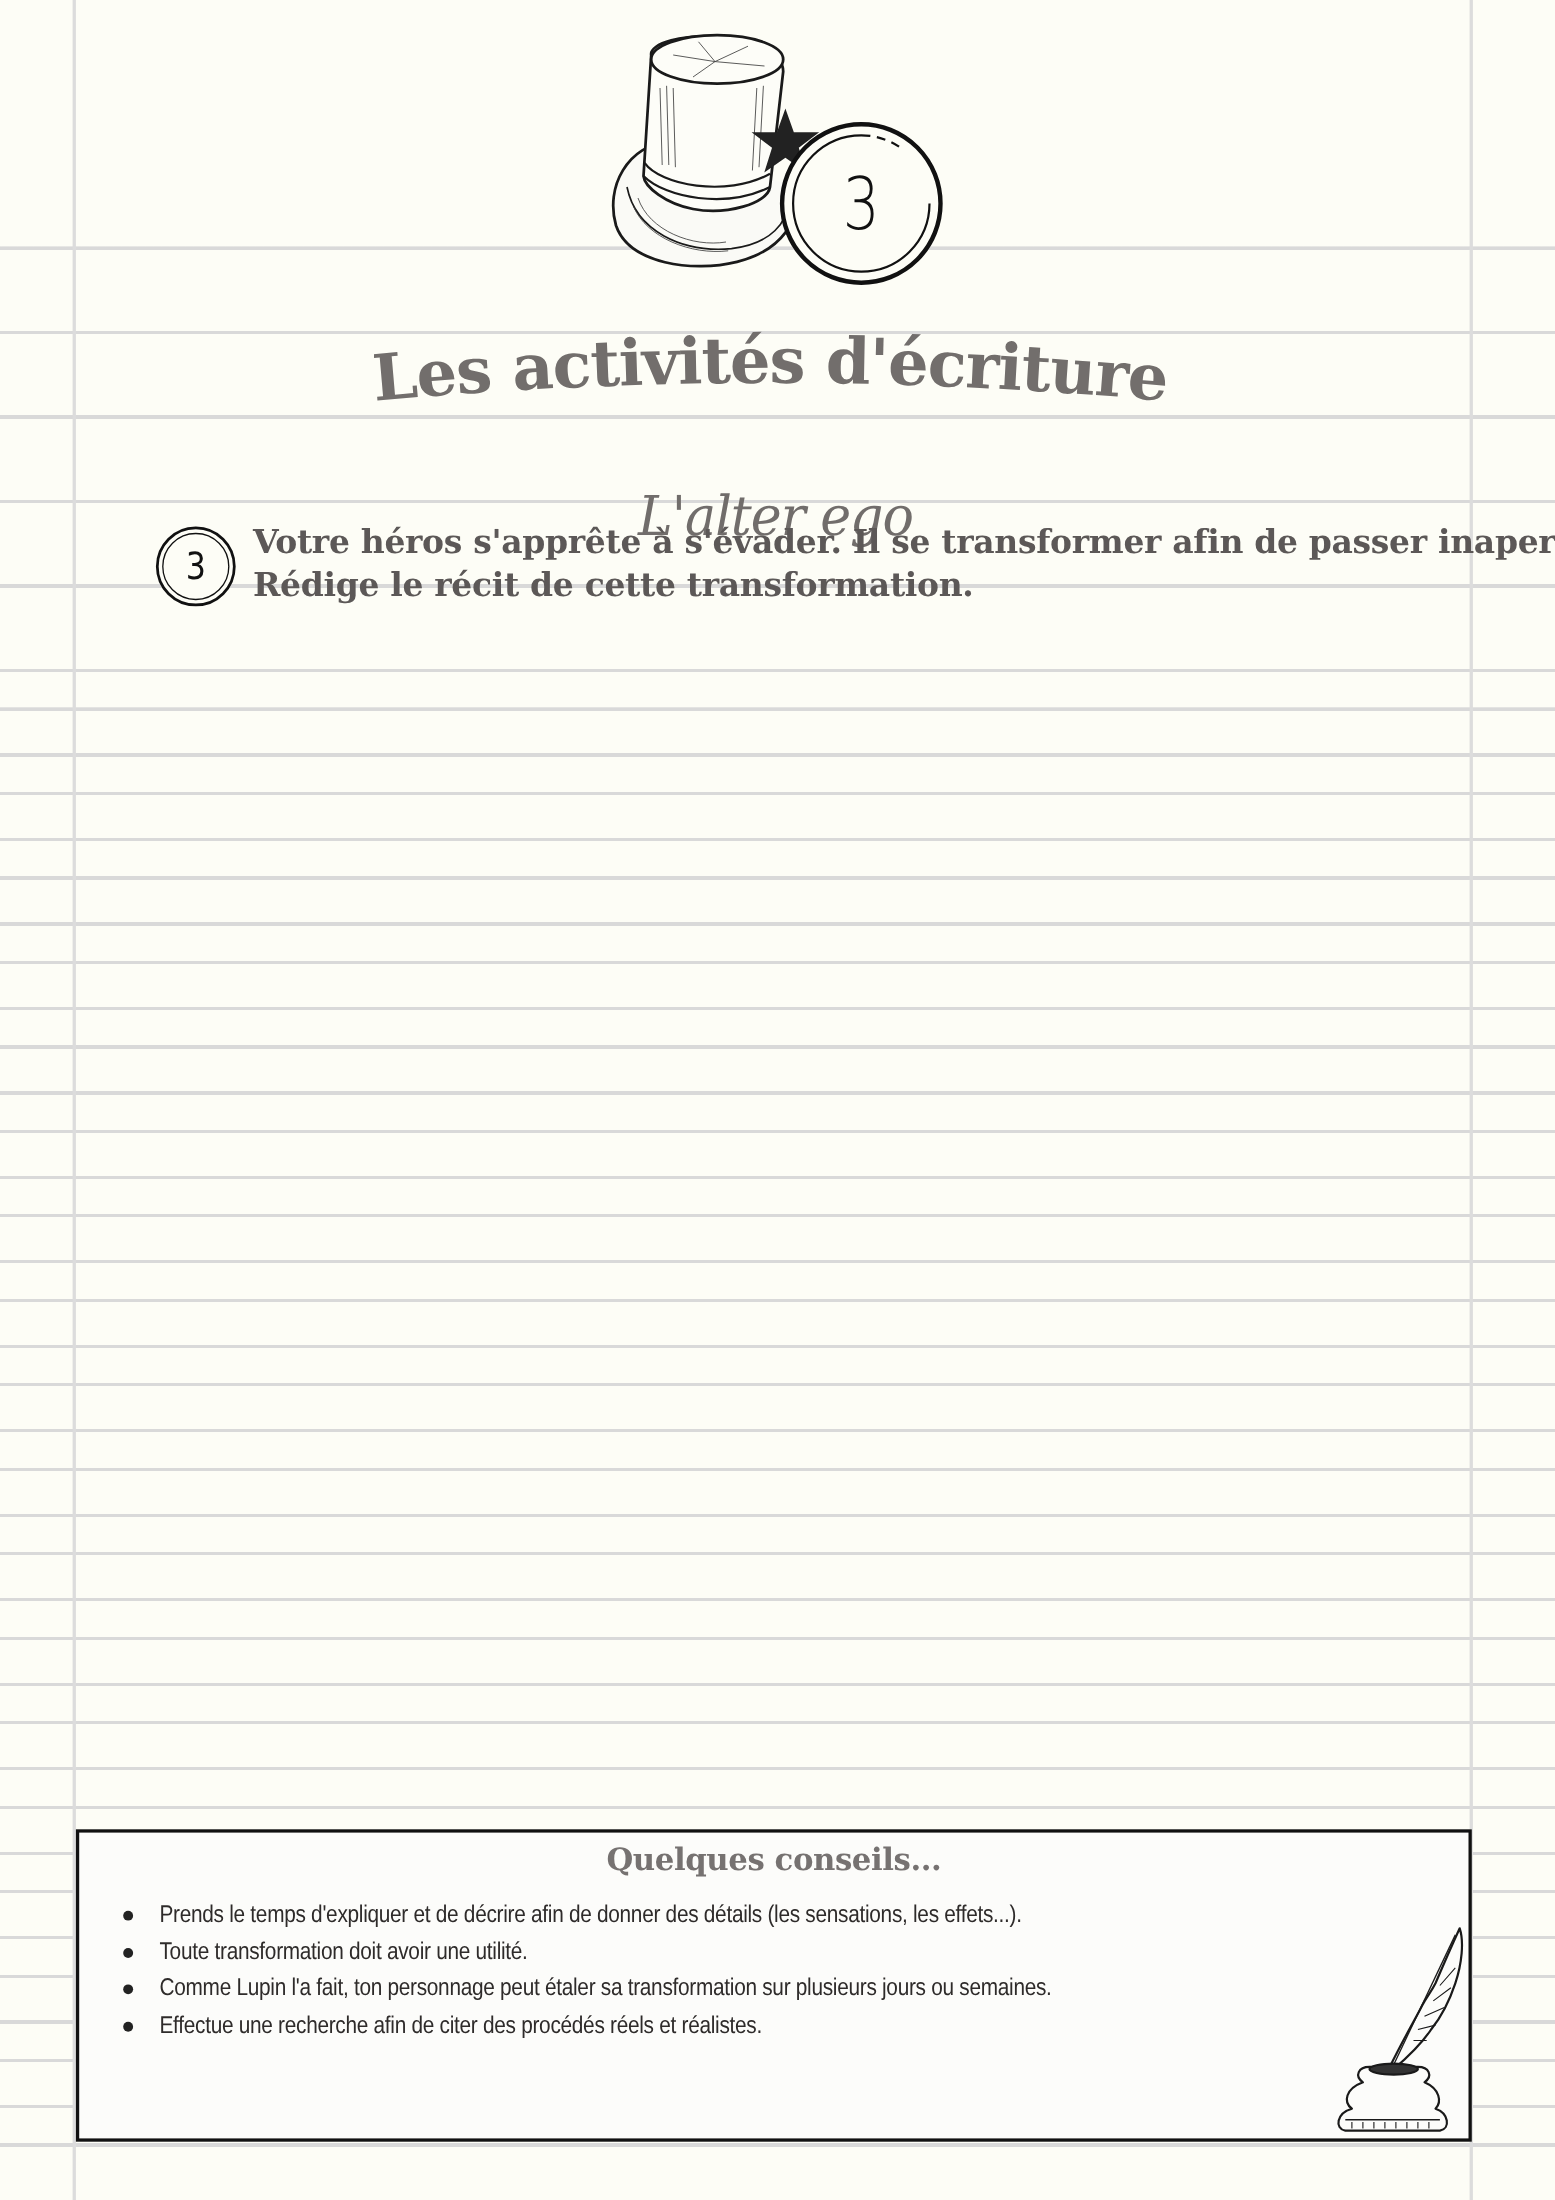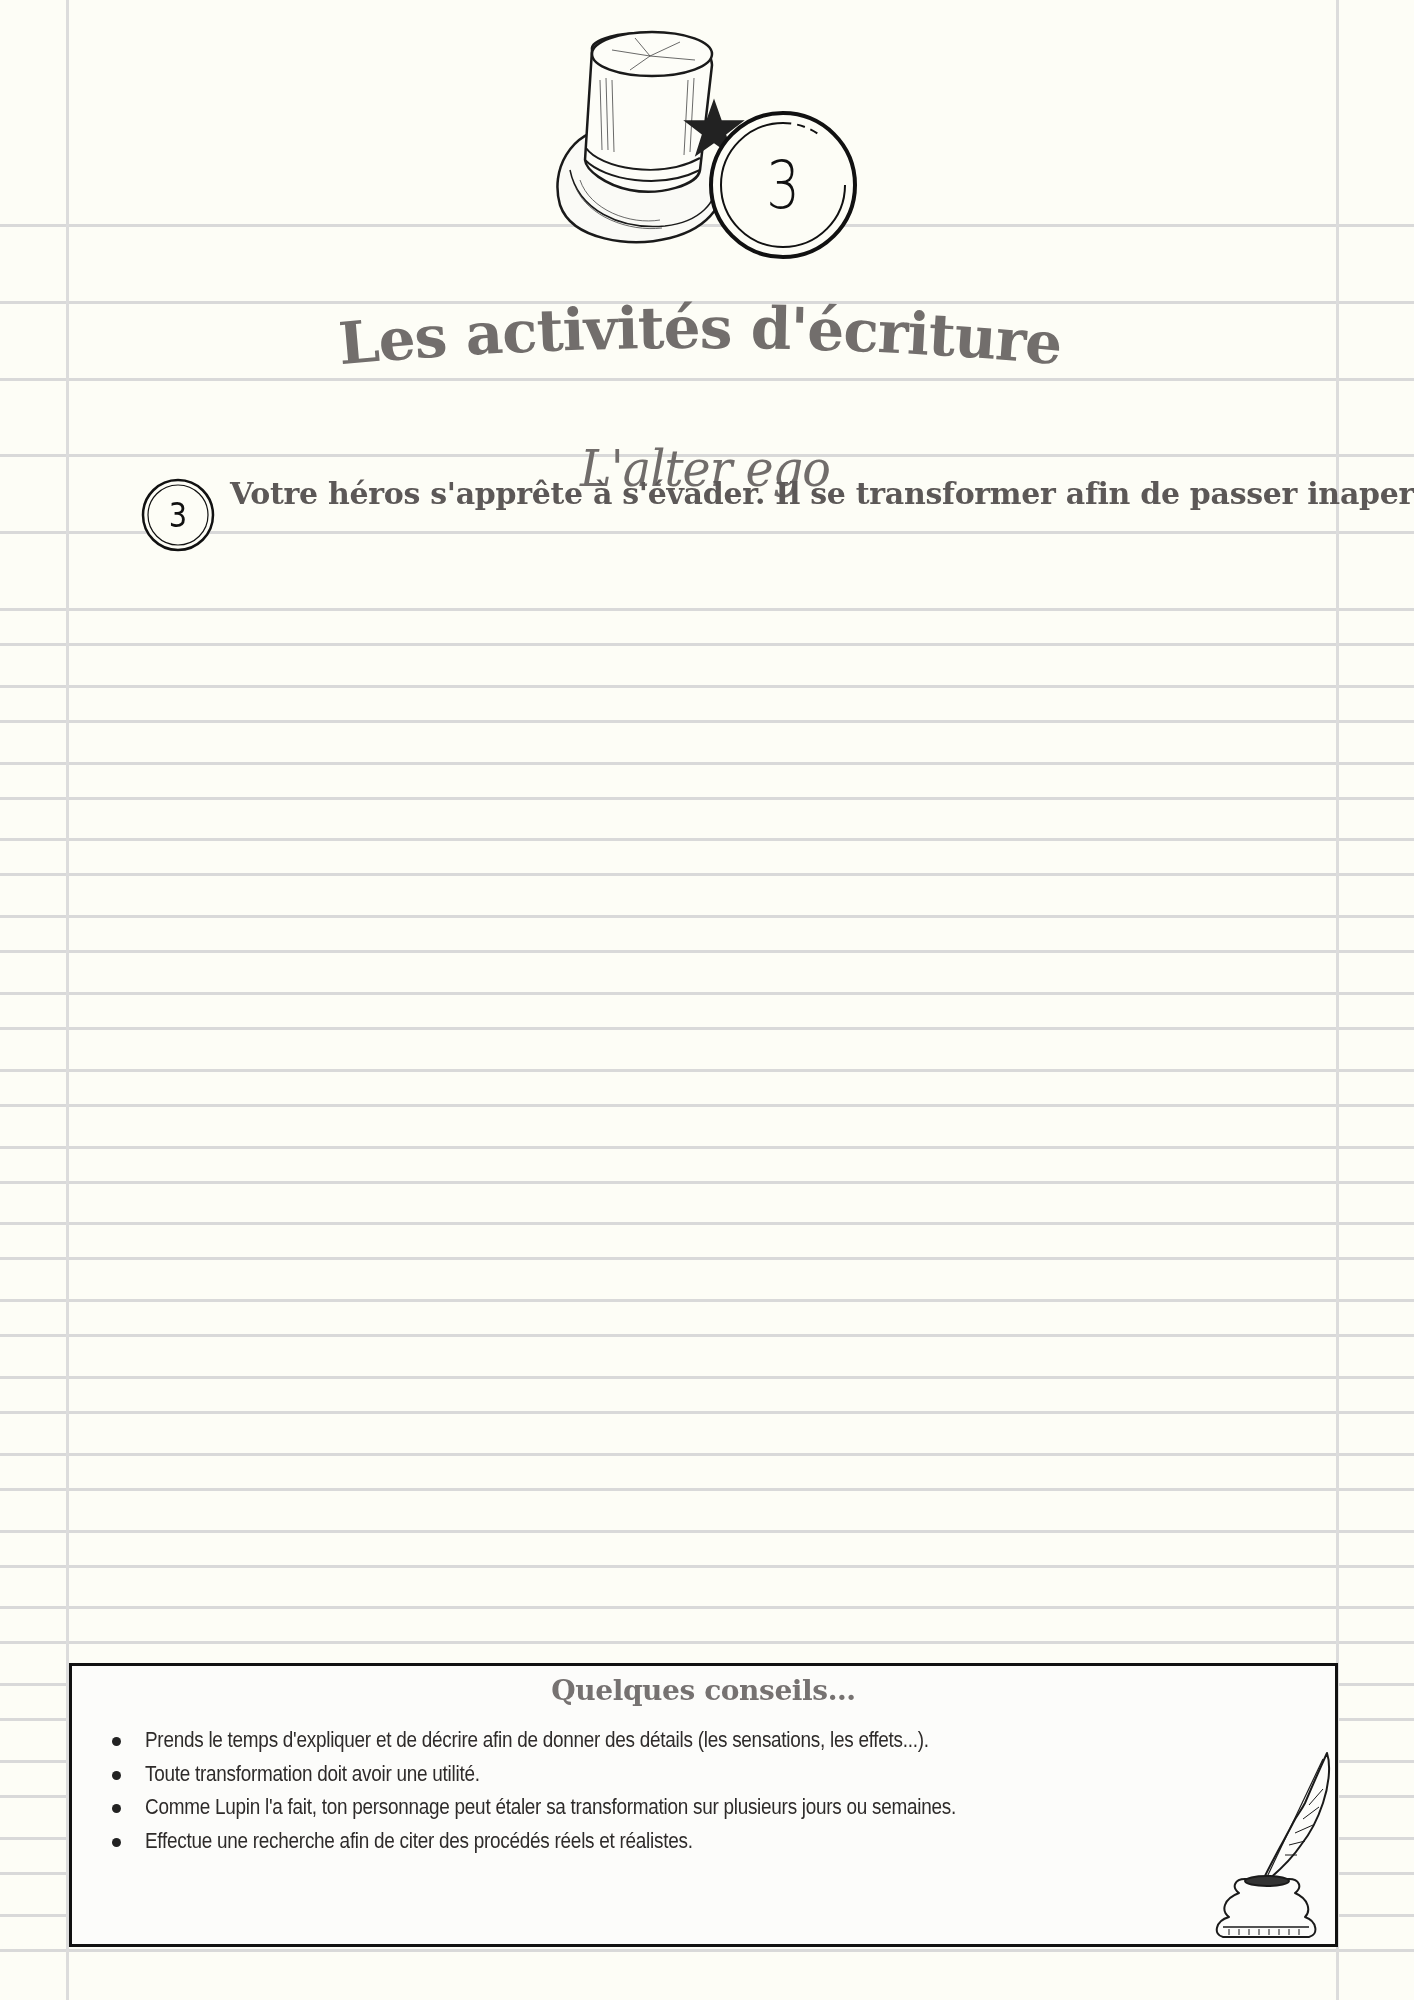--- a/index.html
+++ b/index.html
@@ -98,20 +98,21 @@
 
 <div class="subtitle">L'alter ego</div>
 
 <svg class="q-circle" viewBox="0 0 74 74">
   <circle cx="37" cy="37" r="35" fill="#fdfdf6" stroke="#111" stroke-width="2.5"></circle>
   <circle cx="37" cy="37" r="30" fill="none" stroke="#111" stroke-width="1.2"></circle>
 </svg>
 <div class="q-num">3</div>
 <div class="q-text">
   <div>Votre héros s'apprête à s'évader. Il se transformer afin de passer inaperçu.</div>
+  <div>Rédige le récit de cette transformation.</div>
 </div>
 
 <div class="tips-box">
   <div class="tips-title">Quelques conseils...</div>
   <ul class="tips-list">
     <li>
       <span class="bullet"></span>
       <span class="txt">Prends le temps d'expliquer et de décrire afin de donner des détails (les sensations, les effets...).</span>
     </li>
     <li>

